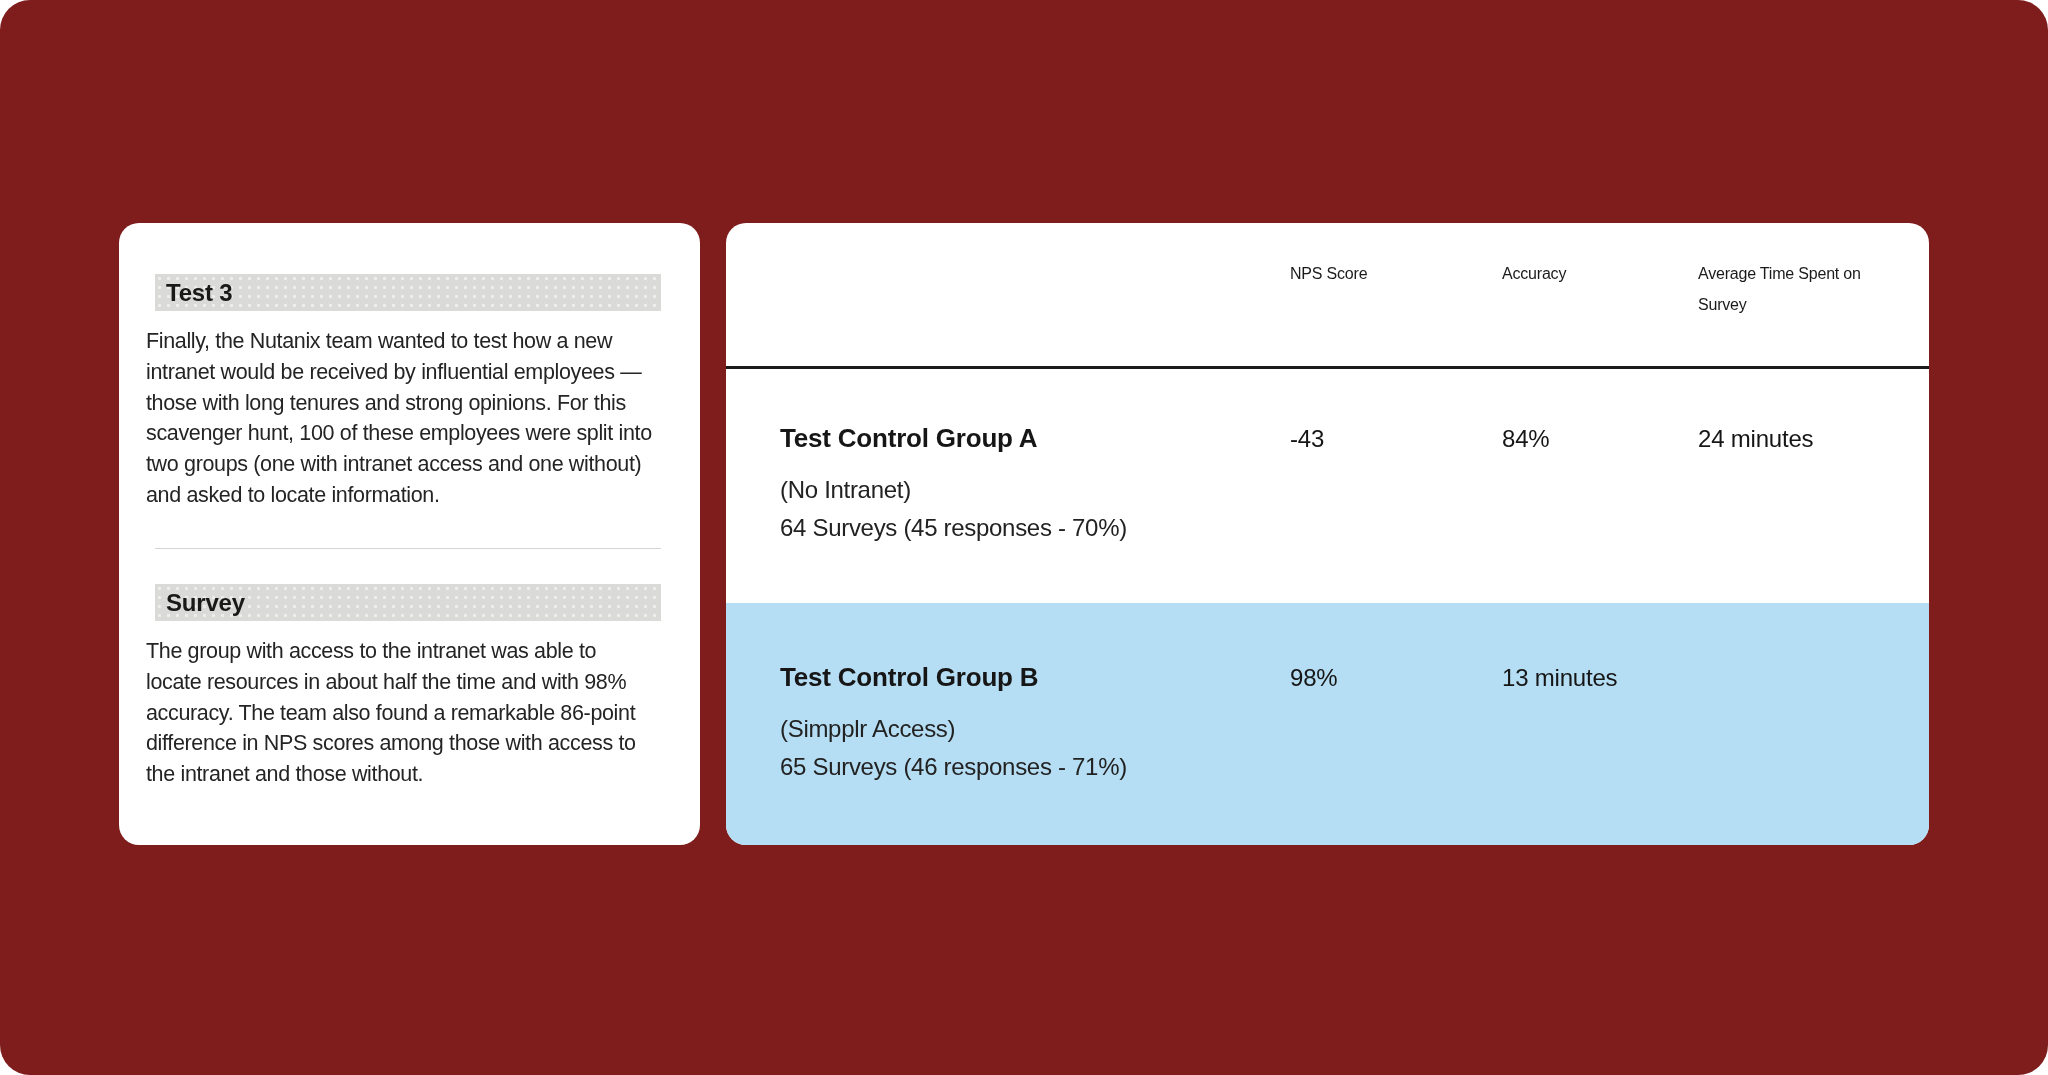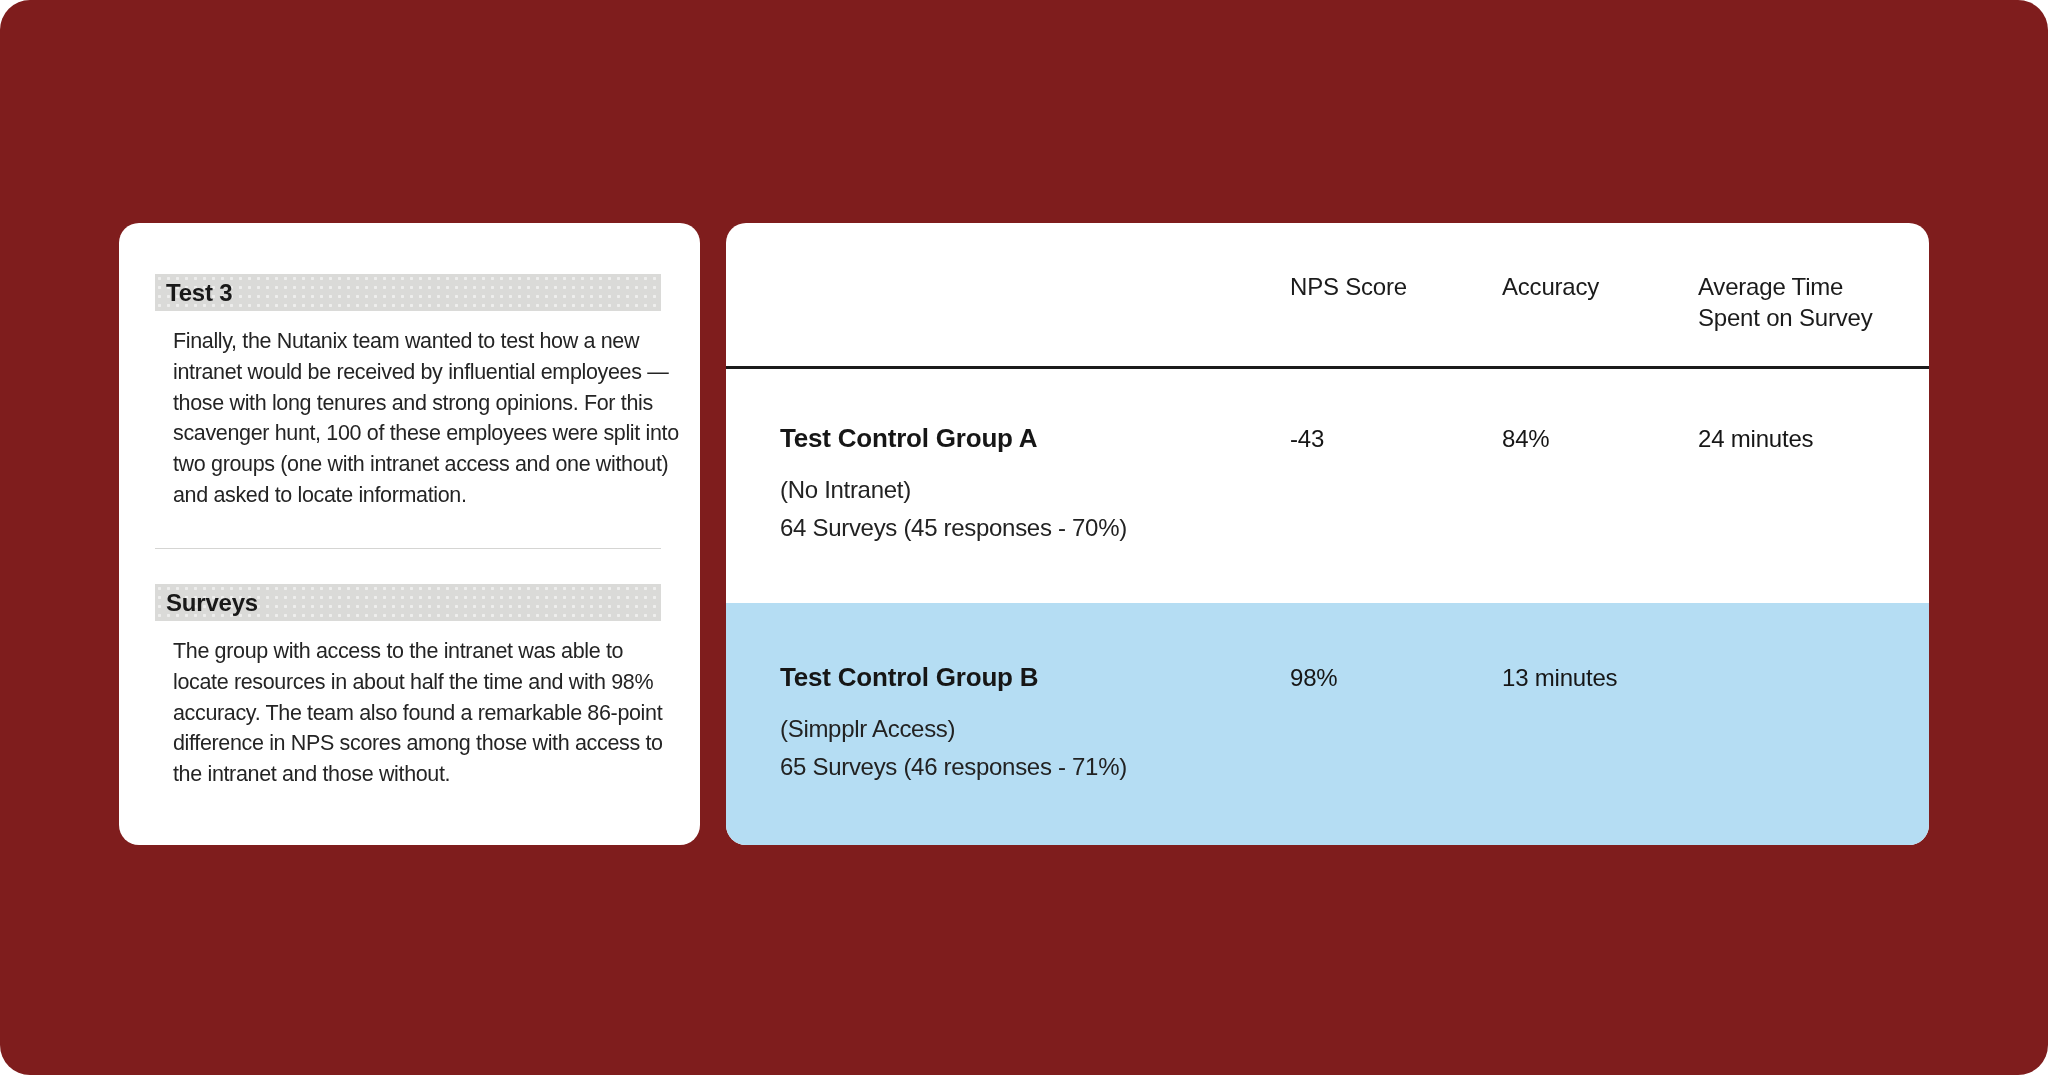--- a/index.html
+++ b/index.html
@@ -29,42 +29,42 @@
     background-color: #dadad8;
     background-image: radial-gradient(rgba(255,255,255,0.55) 1.4px, rgba(255,255,255,0) 1.5px);
     background-size: 9px 9px;
     font-size: 24px; font-weight: bold; line-height: 37px;
     padding-left: 11px;
     color: #191919;
   }
   .bar-test  { top: 51px; }
   .bar-result{ top: 361px; }
   .left-card p {
-    position: absolute; left: 54px; width: 510px;
+    position: absolute; left: 27px; width: 510px;
     font-size: 21.5px; line-height: 30.8px;
     letter-spacing: -0.35px;
     color: #242424;
   }
   .para-test   { top: 103px; }
   .para-result { top: 413px; }
   .divider {
     position: absolute; left: 36px; top: 325px; width: 506px;
     border: 0; border-top: 1px solid #d5d5d3;
   }
   
   .table-card { left: 726px; top: 223px; width: 1203px; height: 622px; overflow: hidden; }
   .grid-cols {
     display: grid;
     grid-template-columns: 510px 212px 196px 1fr;
     padding-left: 54px;
   }
   .thead {
     position: absolute; left: 0; top: 0; width: 100%;
-    padding-top: 48px;
-    font-size: 24px; line-height: 31px; color: #1b1b1b;
+    padding-top: 35px;
+    font-size: 16px; line-height: 31px; color: #1b1b1b;
   }
   .thead .col-time { max-width: 185px; }
   .rule {
     position: absolute; left: 0; top: 143px; width: 100%; height: 3px;
     background: #1b1b1b;
   }
   .trow { position: absolute; left: 0; width: 100%; }
   .row-a { top: 146px; height: 234px; padding-top: 52px; }
   .row-b { top: 380px; height: 242px; padding-top: 57px; background: #b5ddf3; }
   .row-title { font-size: 26px; font-weight: bold; line-height: 34px; color: #161616; }
@@ -74,21 +74,21 @@
 </style>
 </head>
 <body>
 
 <div class="canvas">
 
   <section class="card left-card">
     <div class="section-bar bar-test">Test 3</div>
     <p class="para-test">Finally, the Nutanix team wanted to test how a new intranet would be received by influential employees — those with long tenures and strong opinions. For this scavenger hunt, 100 of these employees were split into two groups (one with intranet access and one without) and asked to locate information.</p>
     <hr class="divider">
-    <div class="section-bar bar-result">Surveys</div>
+    <div class="section-bar bar-result">Survey</div>
     <p class="para-result">The group with access to the intranet was able to locate resources in about half the time and with 98% accuracy. The team also found a remarkable 86-point difference in NPS scores among those with access to the intranet and those without.</p>
   </section>
 
   <section class="card table-card">
 
     <div class="thead grid-cols">
       <div class="cell"></div>
       <div class="cell">NPS Score</div>
       <div class="cell">Accuracy</div>
       <div class="cell col-time">Average Time Spent on Survey</div>

